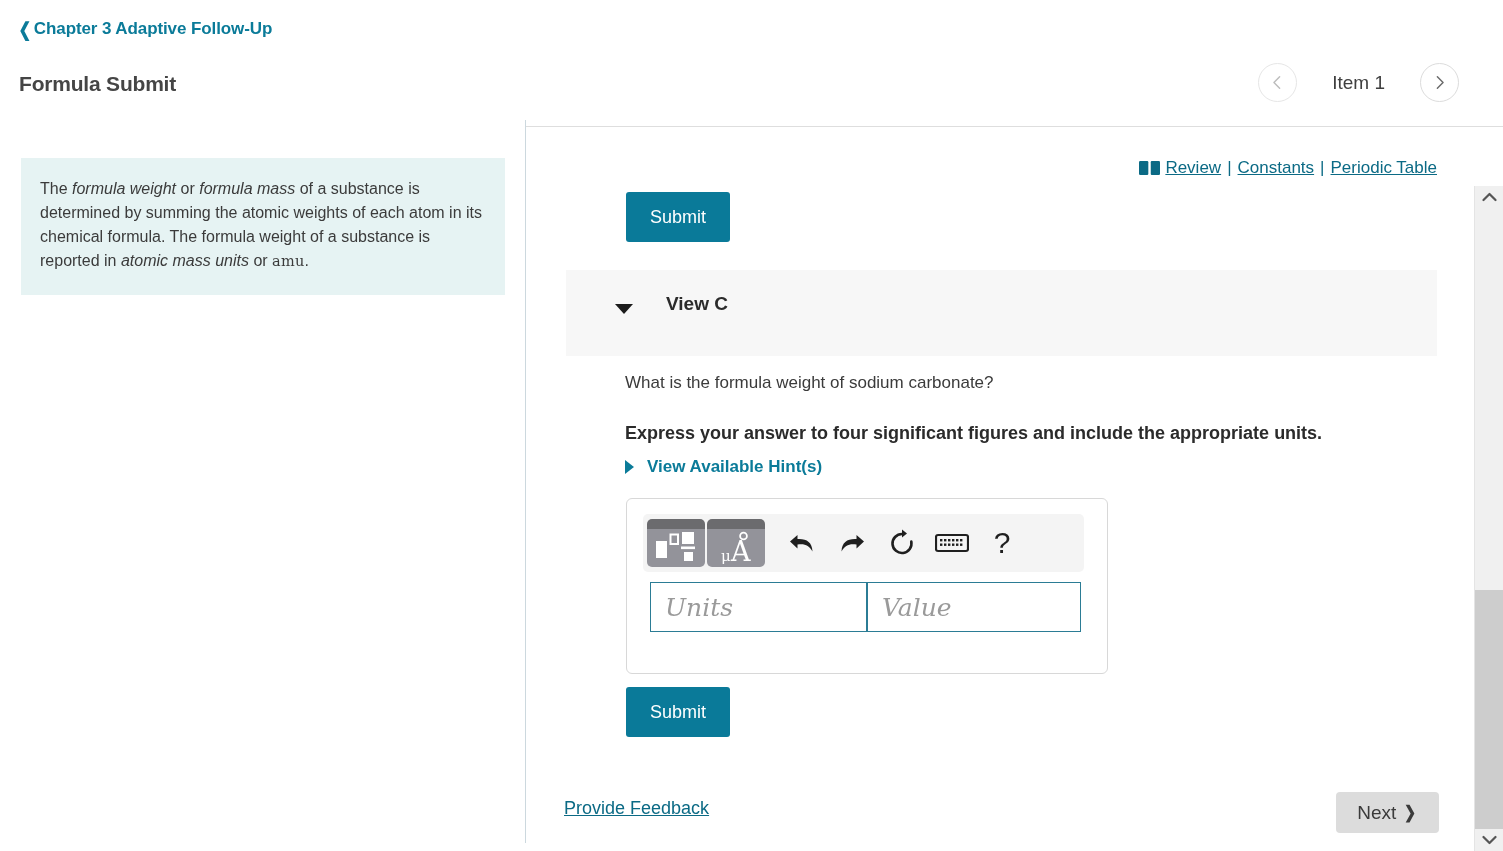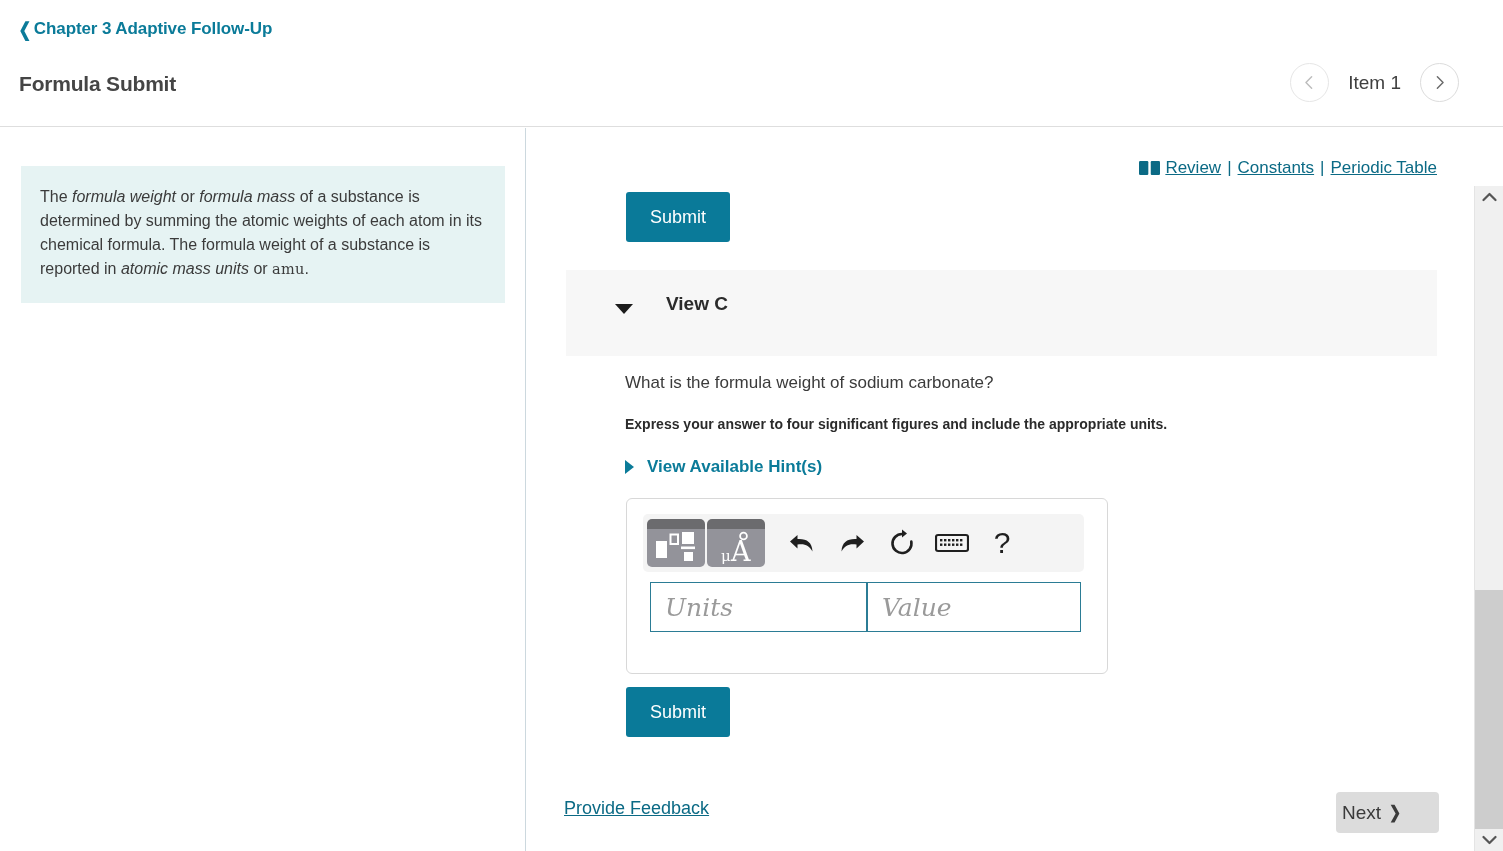--- a/index.html
+++ b/index.html
@@ -52,21 +52,21 @@
     font-size: 21px;
     font-weight: bold;
     color: #454545;
     letter-spacing: -0.2px;
   }
   .item-nav {
     position: absolute;
     right: 44px; top: 63px;
     display: flex;
     align-items: center;
-    gap: 0px;
+    gap: 16px;
   }
   .nav-circle {
     width: 39px; height: 39px;
     border-radius: 50%;
     border: 1px solid #dcdcdc;
     background: #ffffff;
     display: flex;
     align-items: center;
     justify-content: center;
     box-sizing: border-box;
@@ -77,21 +77,21 @@
   .item-label {
     font-size: 19px;
     color: #3f3f3f;
     margin: 0 19px;
     white-space: nowrap;
   }
 
   
   .left-pane {
     position: absolute;
-    left: 0; top: 128px;
+    left: 0; top: 120px;
     width: 526px;
     height: 723px;
     background: #ffffff;
     border-right: 1px solid #ccd8de;
     box-sizing: border-box;
   }
   .info-box {
     position: absolute;
     left: 21px; top: 38px;
     width: 484px;
@@ -191,22 +191,22 @@
 
   .question-text {
     position: absolute;
     left: 98px; top: 244px;
     font-size: 17px;
     color: #3b3b3b;
     line-height: 22px;
   }
   .question-instruction {
     position: absolute;
-    left: 98px; top: 285px;
-    font-size: 14px;
+    left: 98px; top: 294px;
+    font-size: 18px;
     font-weight: bold;
     color: #2b2b2b;
     line-height: 22px;
   }
   .hints-link {
     position: absolute;
     left: 98px; top: 329px;
     display: flex;
     align-items: center;
     color: #0b7b99;
@@ -310,21 +310,21 @@
     height: 41px;
     background: #dcdcdc;
     border: none;
     border-radius: 4px;
     color: #3b3b3b;
     font-family: "Liberation Sans", sans-serif;
     font-size: 19px;
     cursor: pointer;
     display: flex;
     align-items: center;
-    justify-content: flex-start;
+    justify-content: center;
     gap: 7px;
   }
   .btn-next .chev {
     font-size: 17px;
     font-weight: bold;
     transform: scaleX(0.85);
     display: inline-block;
   }
 
   

